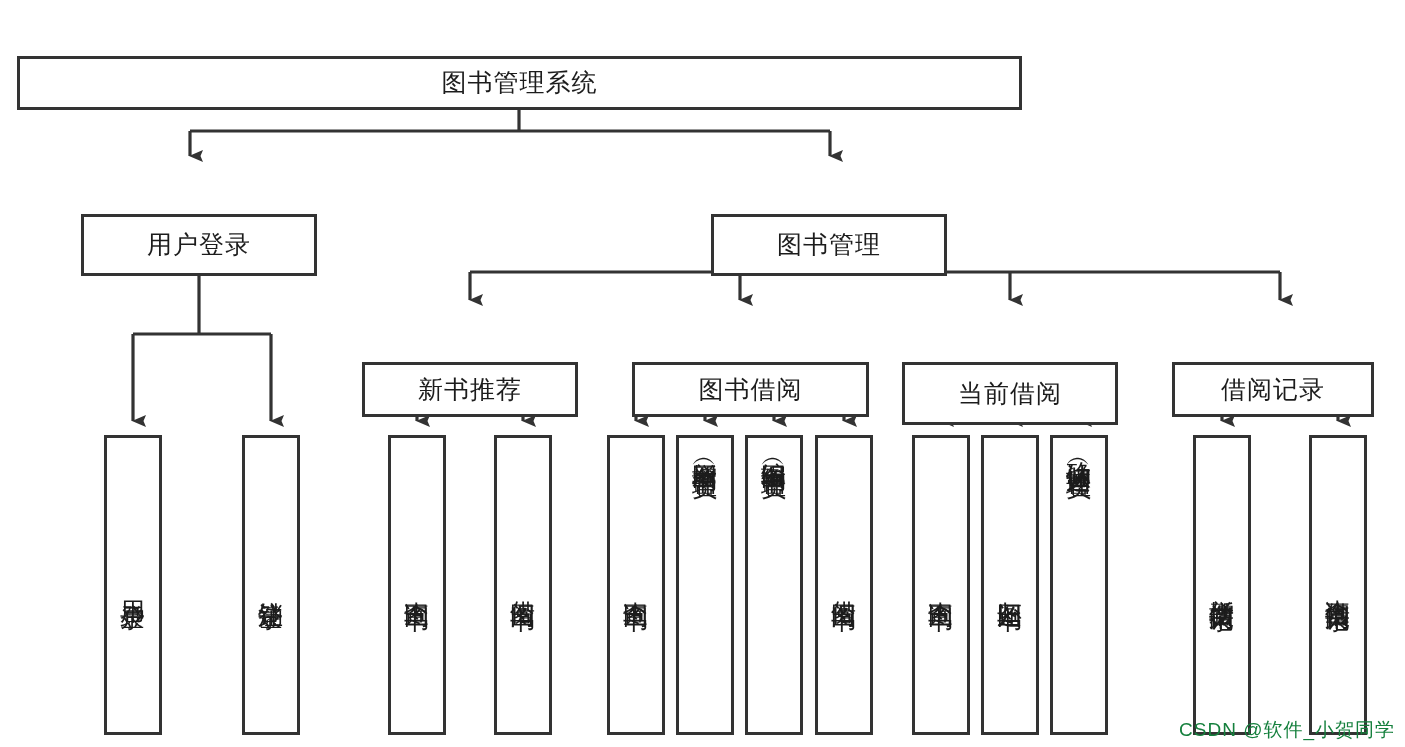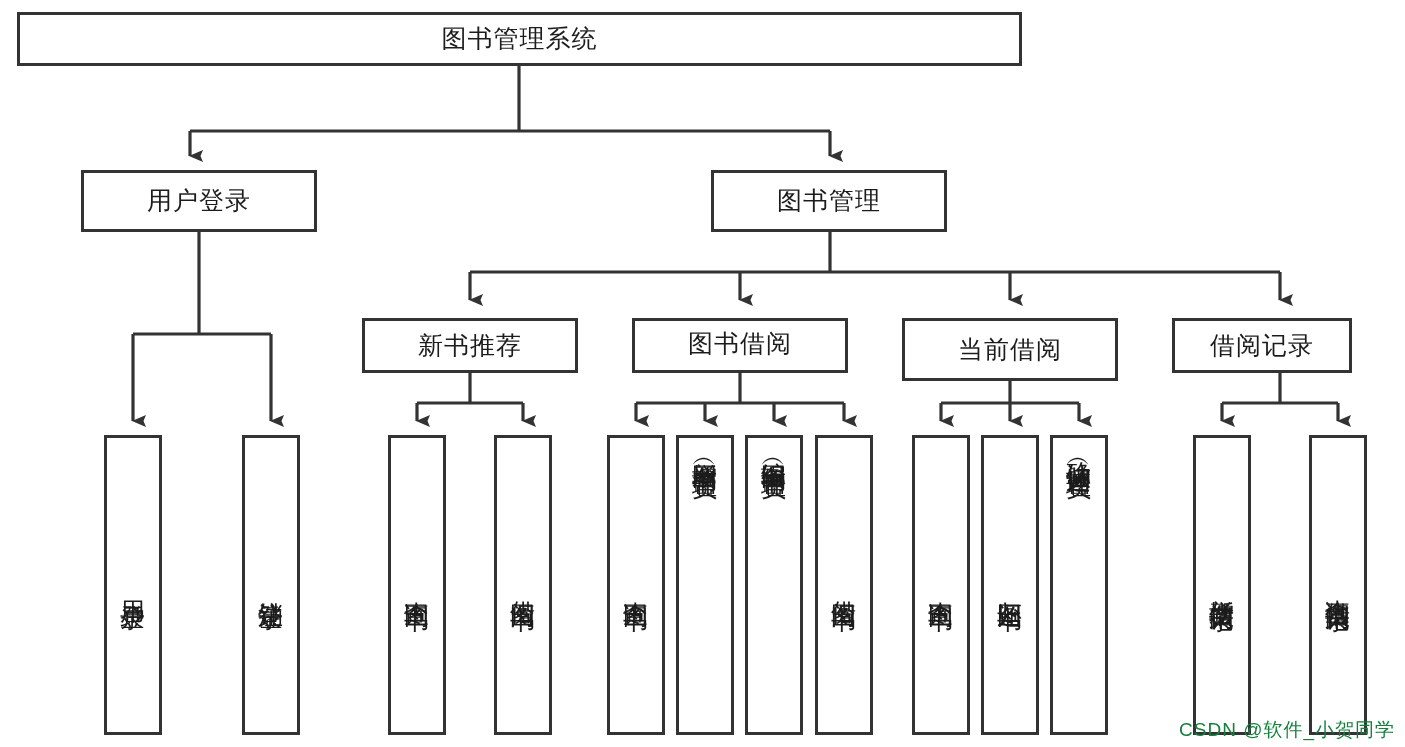--- a/index.html
+++ b/index.html
@@ -35,20 +35,21 @@
     align-items: center;
     justify-content: center;
     color: #1c1c1c;
     z-index: 2;
   }
   .node-h {
     font-size: 25px;
     line-height: 1.1;
     letter-spacing: 1px;
     white-space: nowrap;
+    margin-top: 44px;
   }
   .node-root {
     font-size: 25px;
   }
   .node-leaf {
     writing-mode: vertical-rl;
     text-orientation: upright;
     font-size: 25px;
     line-height: 1.28;
     letter-spacing: 2px;
@@ -124,23 +125,23 @@
       <path d="M 1338 403 L 1338 421" marker-end="url(#arrow)"></path>
     </g>
   </svg>
 
   <div class="node node-h node-root" style="left:17px; top:12px; width:1005px; height:54px;">图书管理系统</div>
 
   <div class="node node-h" style="left:81px; top:170px; width:236px; height:62px;">用户登录</div>
   <div class="node node-h" style="left:711px; top:170px; width:236px; height:62px;">图书管理</div>
 
   <div class="node node-h" style="left:362px; top:318px; width:216px; height:55px;">新书推荐</div>
-  <div class="node node-h" style="left:632px; top:318px; width:216px; height:55px;font-family:Liberation Mono, monospace;">图书借阅</div>
+  <div class="node node-h" style="left:632px; top:318px; width:237px; height:55px;">图书借阅</div>
   <div class="node node-h" style="left:902px; top:318px; width:216px; height:63px;">当前借阅</div>
-  <div class="node node-h" style="left:1172px; top:318px; width:180px; height:55px;">借阅记录</div>
+  <div class="node node-h" style="left:1172px; top:318px; width:202px; height:55px;">借阅记录</div>
 
   <div class="node node-leaf" style="left:104px; top:435px; width:58px; height:300px;">用户登录</div>
   <div class="node node-leaf" style="left:242px; top:435px; width:58px; height:300px;">注销登录</div>
 
   <div class="node node-leaf" style="left:388px; top:435px; width:58px; height:300px;">查询图书</div>
   <div class="node node-leaf" style="left:494px; top:435px; width:58px; height:300px;">借阅图书</div>
 
   <div class="node node-leaf" style="left:607px; top:435px; width:58px; height:300px;">查询图书</div>
   <div class="node node-leaf leaf-tall" style="left:676px; top:435px; width:58px; height:300px;">新增图书（管理员）</div>
   <div class="node node-leaf leaf-tall" style="left:745px; top:435px; width:58px; height:300px;">编辑图书（管理员）</div>

